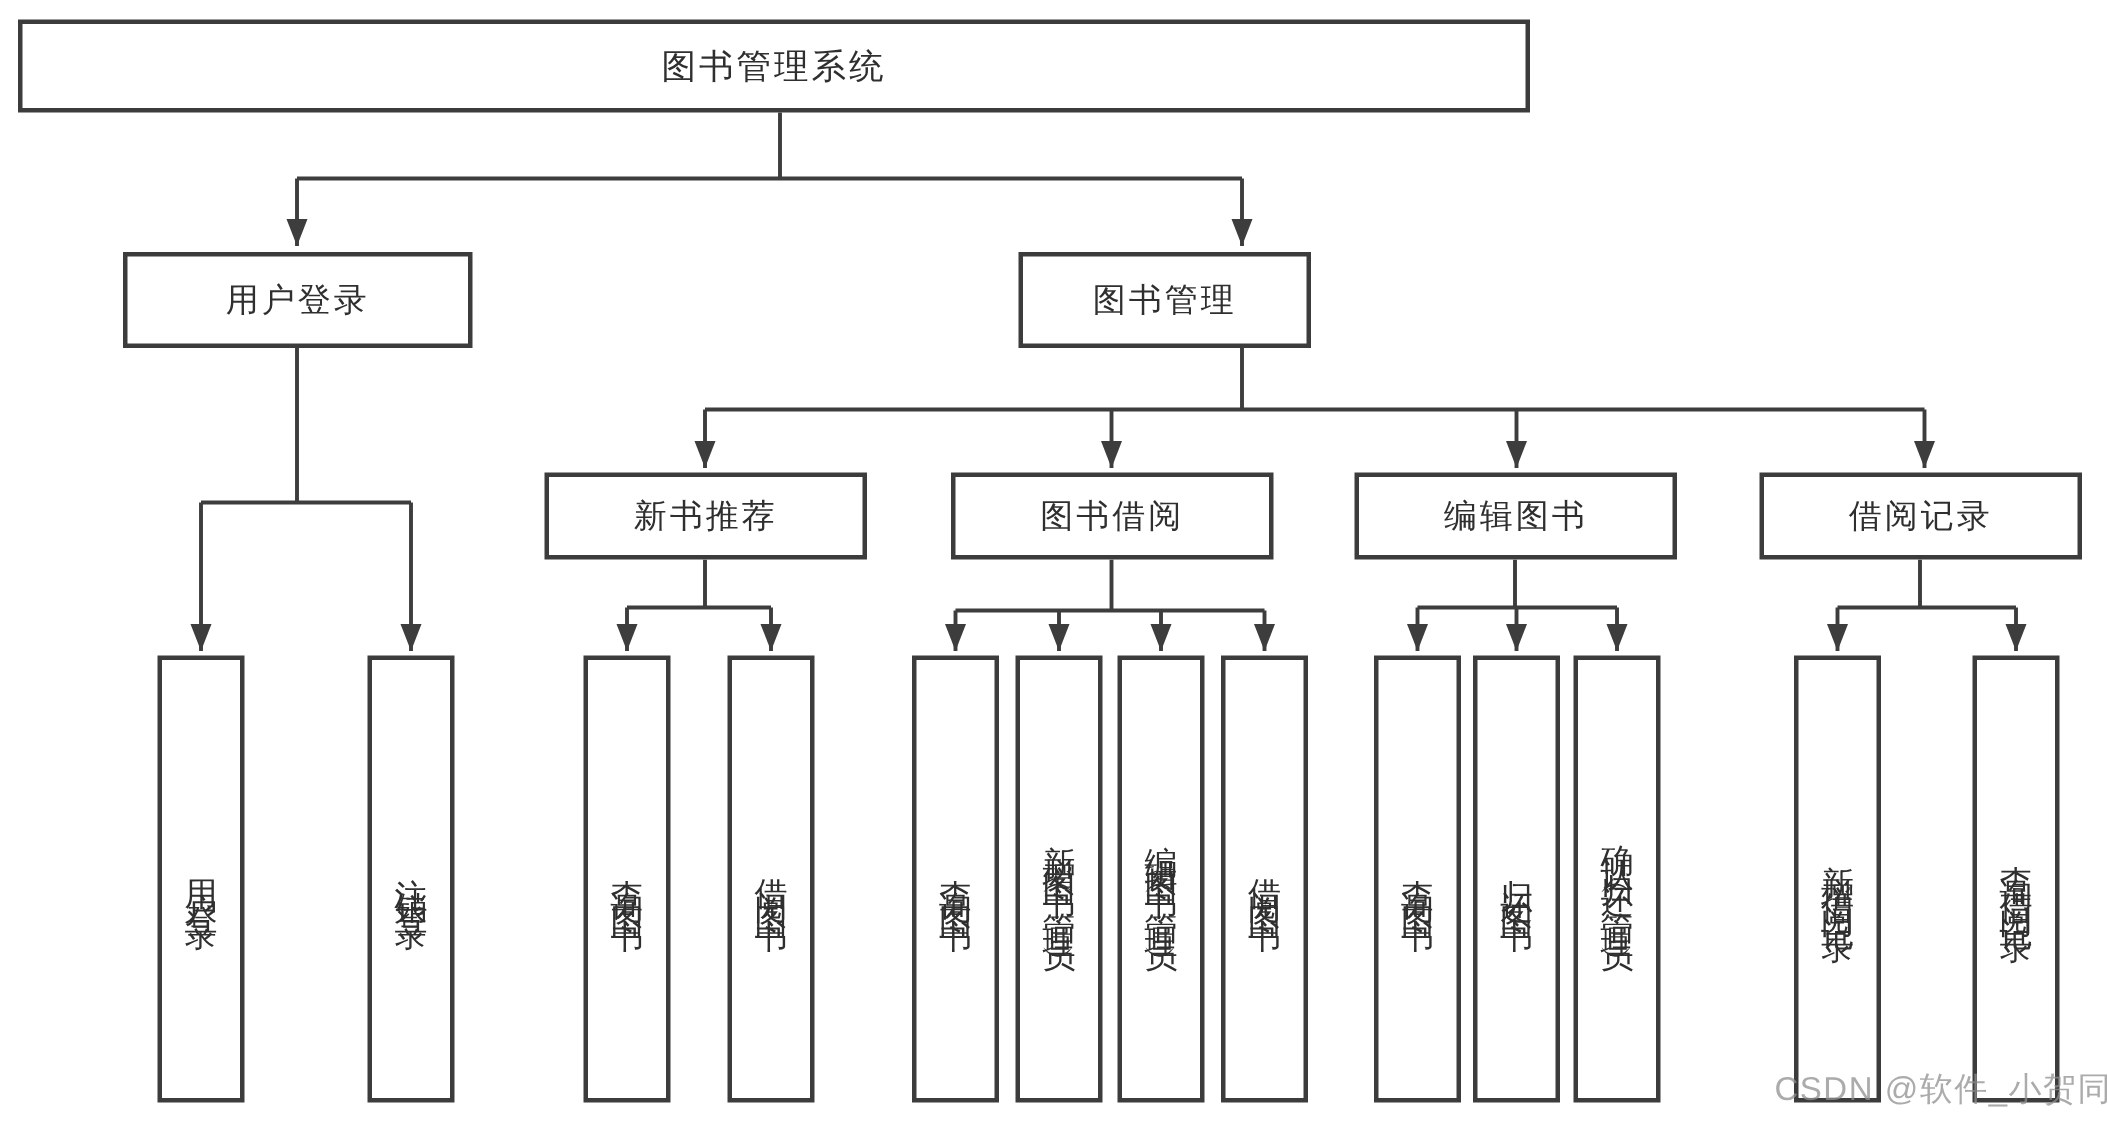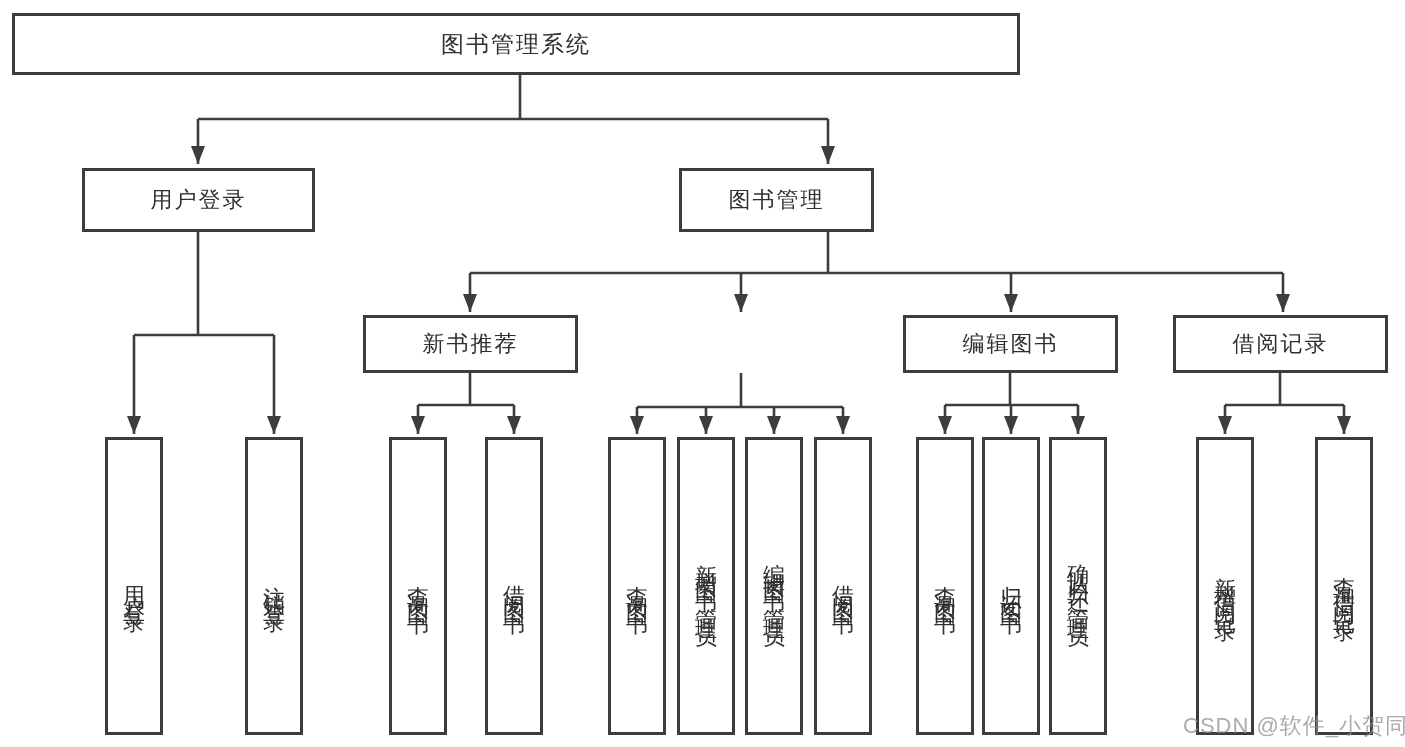--- a/index.html
+++ b/index.html
@@ -93,20 +93,23 @@
   <div class="node" style="left:82px;top:168px;width:233px;height:64px">
     <span>用户登录</span>
   </div>
   <div class="node" style="left:679px;top:168px;width:195px;height:64px">
     <span>图书管理</span>
   </div>
 
   <div class="node" style="left:363px;top:315px;width:215px;height:58px">
     <span>新书推荐</span>
   </div>
+  <div class="node" style="left:634px;top:315px;width:215px;height:58px">
+    <span>图书借阅</span>
+  </div>
   <div class="node" style="left:903px;top:315px;width:215px;height:58px">
     <span>编辑图书</span>
   </div>
   <div class="node" style="left:1173px;top:315px;width:215px;height:58px">
     <span>借阅记录</span>
   </div>
 
   <div class="node leaf" style="left:105px;top:437px;width:58px;height:298px">
     <span>用户登录</span>
   </div>

